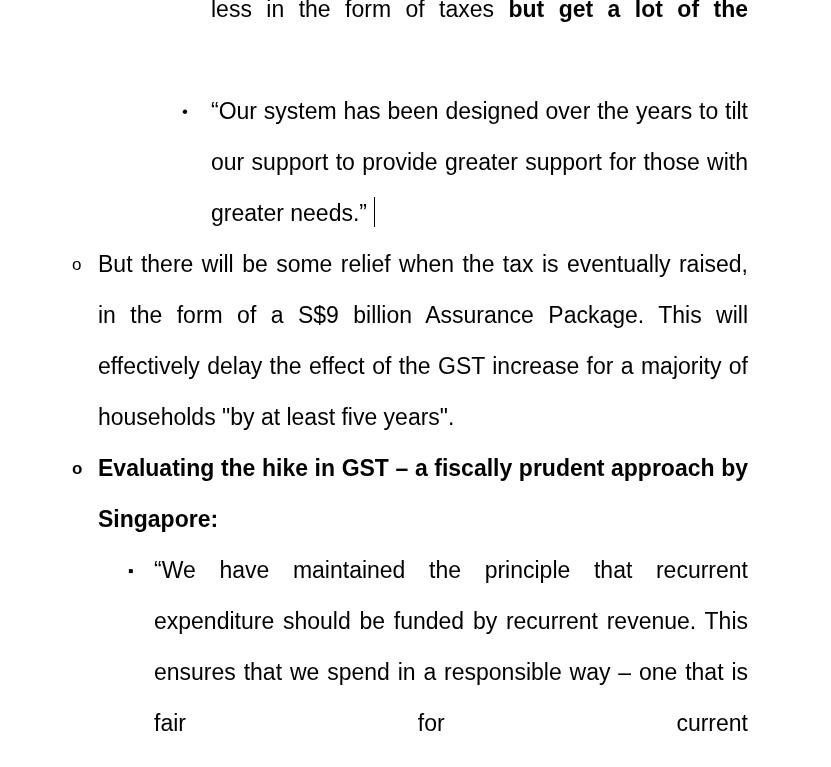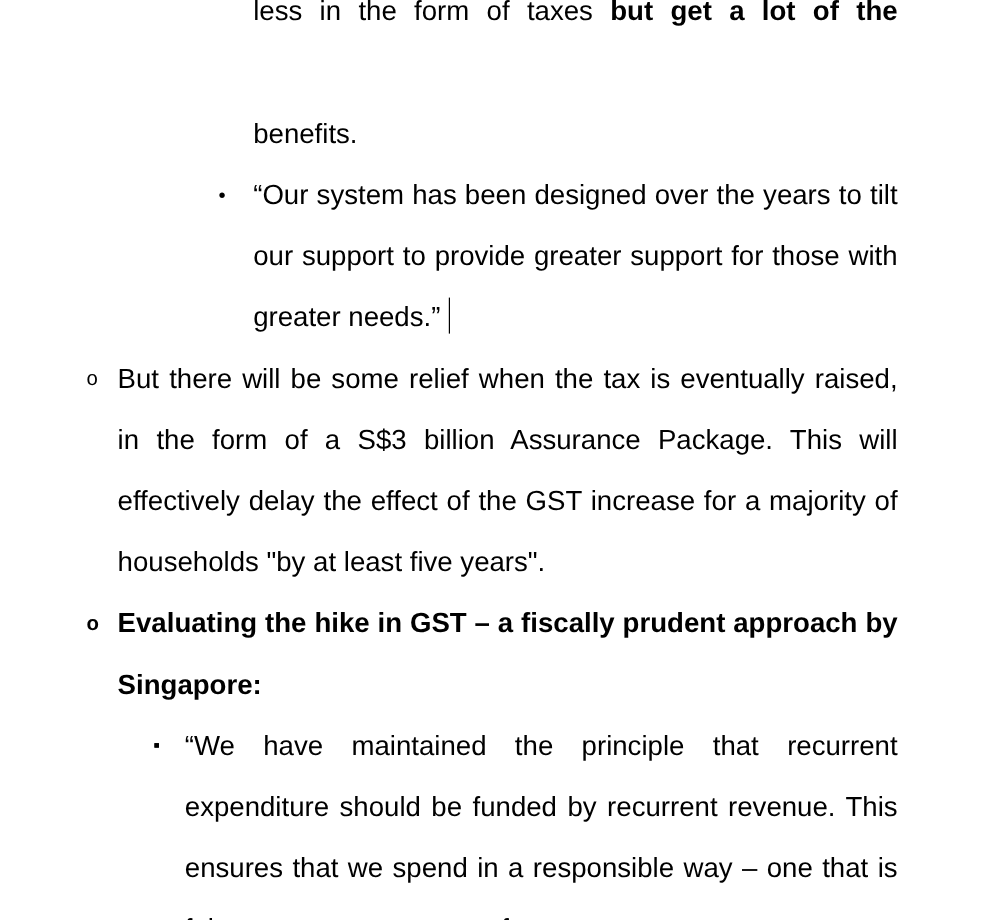--- a/index.html
+++ b/index.html
@@ -121,32 +121,29 @@
 </head>
 <body>
 
 <div id="page">
   <div id="doc-body">
 
     <p class="para cont-lvl2 justify-all">
       <span class="nowrap">less in the form of taxes </span><span class="bold nowrap">but get a lot of the</span>
     </p>
 
-    <p class="para cont-lvl2">
-      <span>benefits.</span>
-    </p>
 
     <p class="para lvl2">
       <span class="marker">•</span>
       <span>“Our system has been designed over the years to tilt our support to provide greater support for those with greater needs.”</span><span class="caret"></span>
     </p>
 
     <p class="para lvl1">
       <span class="marker">o</span>
-      <span>But there will be some relief when the tax is eventually raised, in the form of a S$3 billion Assurance Package. This will effectively delay the effect of the GST increase for a majority of households "by at least five years".</span>
+      <span>But there will be some relief when the tax is eventually raised, in the form of a S$9 billion Assurance Package. This will effectively delay the effect of the GST increase for a majority of households "by at least five years".</span>
     </p>
 
     <p class="para lvl1 bold">
       <span class="marker">o</span>
       <span>Evaluating the hike in GST – a fiscally prudent approach by Singapore:</span>
     </p>
 
     <p class="para lvl3">
       <span class="marker">▪</span>
     </p>

